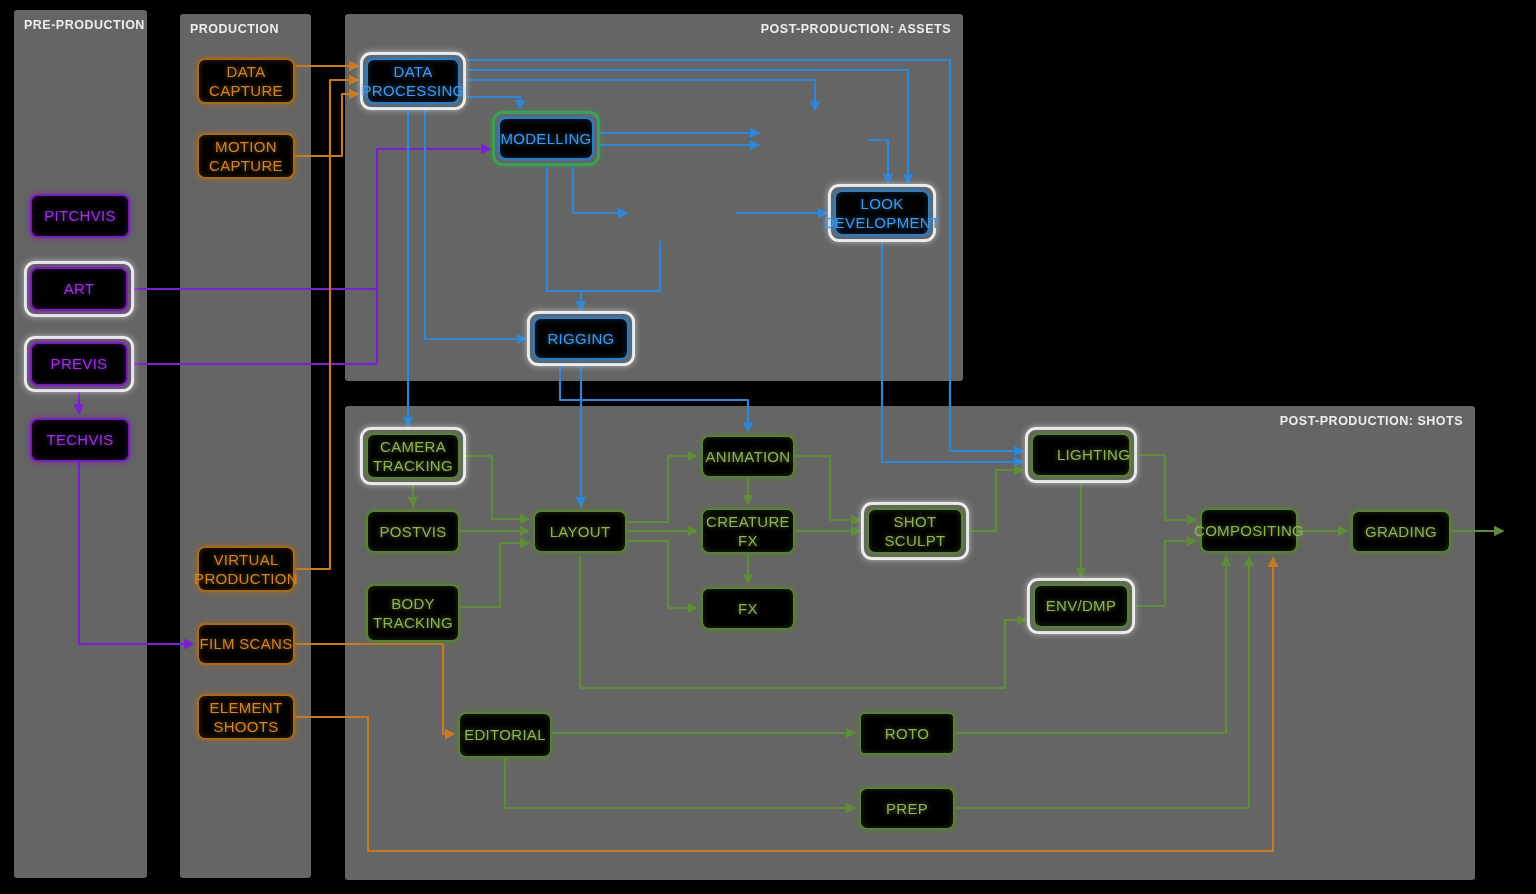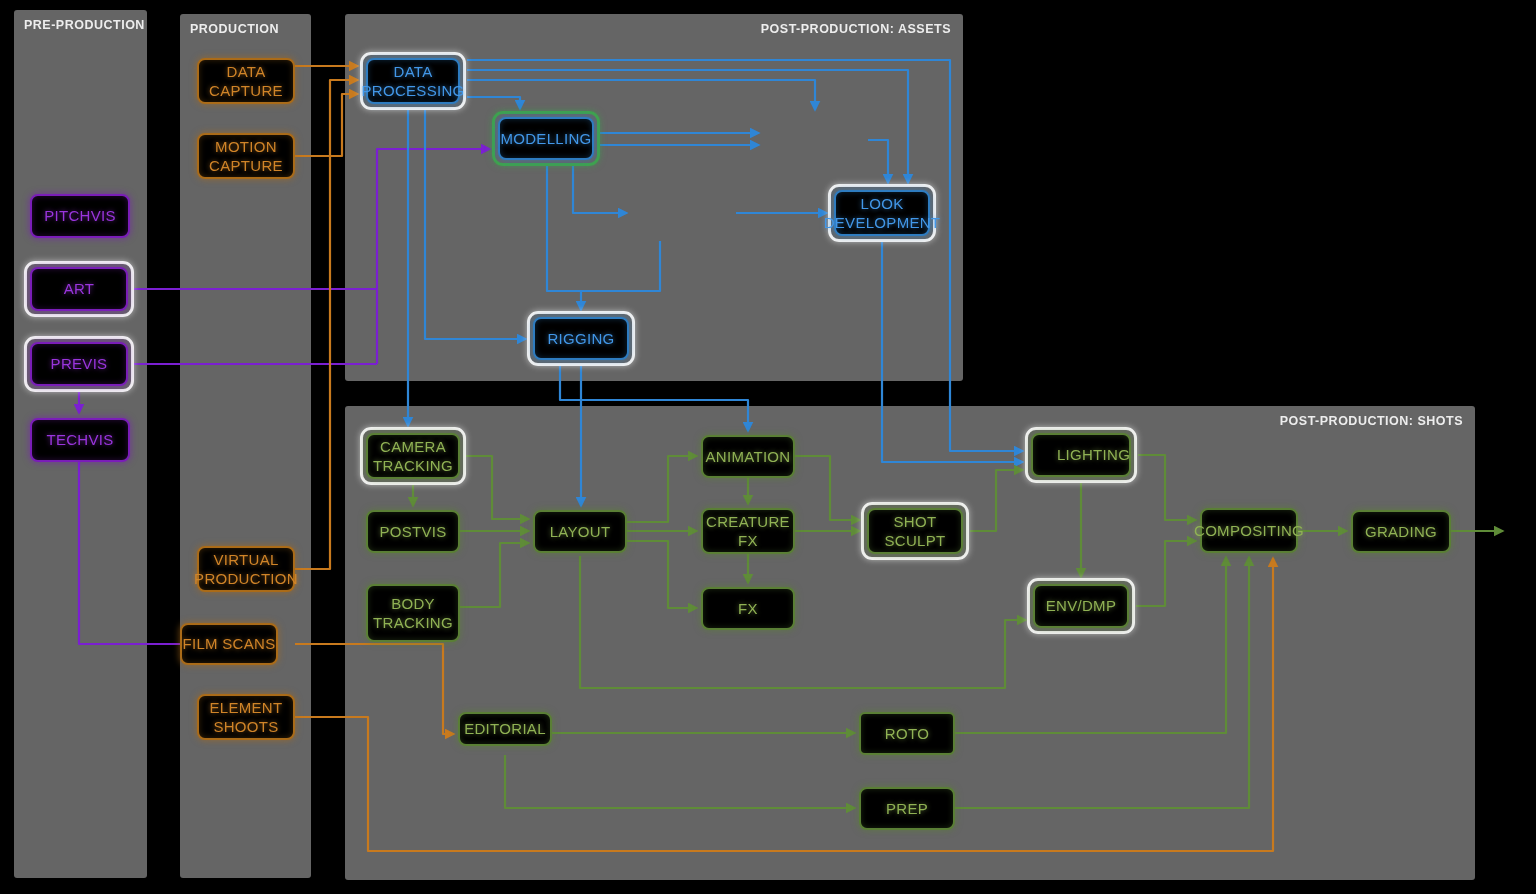--- a/index.html
+++ b/index.html
@@ -138,21 +138,21 @@
         <span class="node-label" style="color: rgb(208, 132, 40); text-shadow: rgba(208, 132, 40, 0.667) 0px 0px 5px;">MOTION
 CAPTURE</span>
       </div>
     </div>
     <div class="node" style="left: 197px; top: 546px; width: 98px; height: 46px;">
       <div class="node-inner" style="background: rgb(0, 0, 0); border-color: rgb(170, 107, 24); box-shadow: rgba(170, 107, 24, 0.533) 0px 0px 6px 1px, rgba(170, 107, 24, 0.333) 0px 0px 6px inset;">
         <span class="node-label" style="color: rgb(208, 132, 40); text-shadow: rgba(208, 132, 40, 0.667) 0px 0px 5px;">VIRTUAL
 PRODUCTION</span>
       </div>
     </div>
-    <div class="node" style="left: 180px; top: 623px; width: 98px; height: 42px;">
+    <div class="node" style="left: 197px; top: 623px; width: 98px; height: 42px;">
       <div class="node-inner" style="background: rgb(0, 0, 0); border-color: rgb(170, 107, 24); box-shadow: rgba(170, 107, 24, 0.533) 0px 0px 6px 1px, rgba(170, 107, 24, 0.333) 0px 0px 6px inset;">
         <span class="node-label" style="color: rgb(208, 132, 40); text-shadow: rgba(208, 132, 40, 0.667) 0px 0px 5px;">FILM SCANS</span>
       </div>
     </div>
     <div class="node" style="left: 197px; top: 694px; width: 98px; height: 46px;">
       <div class="node-inner" style="background: rgb(0, 0, 0); border-color: rgb(170, 107, 24); box-shadow: rgba(170, 107, 24, 0.533) 0px 0px 6px 1px, rgba(170, 107, 24, 0.333) 0px 0px 6px inset;">
         <span class="node-label" style="color: rgb(208, 132, 40); text-shadow: rgba(208, 132, 40, 0.667) 0px 0px 5px;">ELEMENT
 SHOOTS</span>
       </div>
     </div>
@@ -235,21 +235,21 @@
     <div class="node" style="left: 1200px; top: 508px; width: 98px; height: 45px;">
       <div class="node-inner" style="background: rgb(0, 0, 0); border-color: rgb(90, 127, 53); box-shadow: rgba(90, 127, 53, 0.533) 0px 0px 6px 1px, rgba(90, 127, 53, 0.333) 0px 0px 6px inset;">
         <span class="node-label" style="color: rgb(144, 178, 84); text-shadow: rgba(144, 178, 84, 0.667) 0px 0px 5px;">COMPOSITING</span>
       </div>
     </div>
     <div class="node" style="left: 1351px; top: 510px; width: 100px; height: 43px;">
       <div class="node-inner" style="background: rgb(0, 0, 0); border-color: rgb(90, 127, 53); box-shadow: rgba(90, 127, 53, 0.533) 0px 0px 6px 1px, rgba(90, 127, 53, 0.333) 0px 0px 6px inset;">
         <span class="node-label" style="color: rgb(144, 178, 84); text-shadow: rgba(144, 178, 84, 0.667) 0px 0px 5px;">GRADING</span>
       </div>
     </div>
-    <div class="node" style="left: 458px; top: 712px; width: 94px; height: 34px;">
+    <div class="node" style="left: 458px; top: 712px; width: 94px; height: 46px;">
       <div class="node-inner" style="background: rgb(0, 0, 0); border-color: rgb(90, 127, 53); box-shadow: rgba(90, 127, 53, 0.533) 0px 0px 6px 1px, rgba(90, 127, 53, 0.333) 0px 0px 6px inset;">
         <span class="node-label" style="color: rgb(144, 178, 84); text-shadow: rgba(144, 178, 84, 0.667) 0px 0px 5px;">EDITORIAL</span>
       </div>
     </div>
     <div class="node" style="left: 859px; top: 712px; width: 96px; height: 43px;">
       <div class="node-inner" style="background: rgb(0, 0, 0); border-color: rgb(90, 127, 53); box-shadow: rgba(90, 127, 53, 0.533) 0px 0px 6px 1px, rgba(90, 127, 53, 0.333) 0px 0px 6px inset; border-radius: 6px;">
         <span class="node-label" style="color: rgb(144, 178, 84); text-shadow: rgba(144, 178, 84, 0.667) 0px 0px 5px;">ROTO</span>
       </div>
     </div>
     <div class="node" style="left: 859px; top: 787px; width: 96px; height: 43px;">

